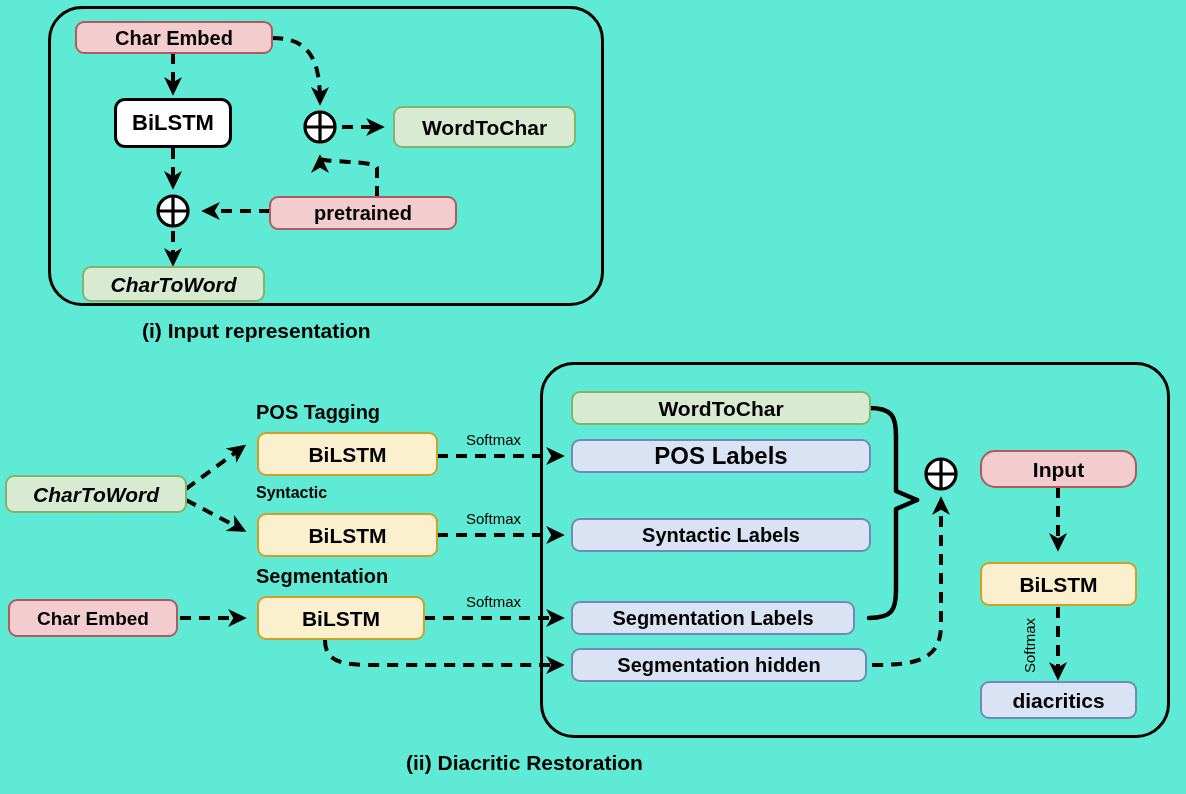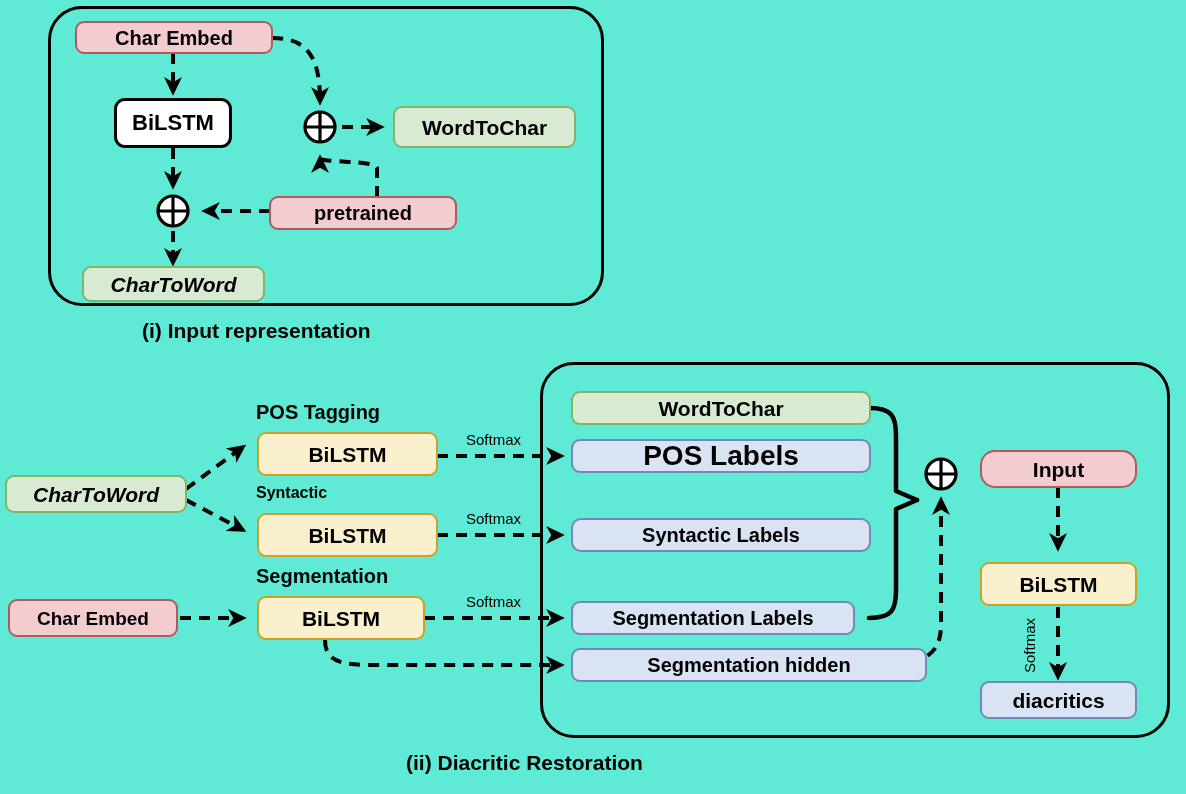--- a/index.html
+++ b/index.html
@@ -199,27 +199,27 @@
   <div class="node yellow" style="left:257px; top:513px; width:181px; height:44px; font-size:21px;">BiLSTM</div>
   <div class="node yellow" style="left:257px; top:596px; width:168px; height:44px; font-size:21px;">BiLSTM</div>
 
   <div class="softmax" style="left:466px; top:432px;">Softmax</div>
   <div class="softmax" style="left:466px; top:511px;">Softmax</div>
   <div class="softmax" style="left:466px; top:594px;">Softmax</div>
   <div class="softmax vertical" style="left:1022px; top:673px;">Softmax</div>
 
   <div class="node green" style="left:571px; top:391px; width:300px; height:34px; font-size:21px;">WordToChar</div>
 
-  <div class="node blue" style="left:571px; top:439px; width:300px; height:34px; font-size:28px;">POS Labels</div>
-
-  <div class="node blue" style="left:571px; top:518px; width:300px; height:34px; font-size:20px;border-radius:10px;">Syntactic Labels</div>
+  <div class="node blue" style="left:571px; top:439px; width:300px; height:34px; font-size:24px;">POS Labels</div>
+
+  <div class="node blue" style="left:571px; top:518px; width:300px; height:34px; font-size:20px;">Syntactic Labels</div>
 
   <div class="node blue" style="left:571px; top:601px; width:284px; height:34px; font-size:20px;">Segmentation Labels</div>
 
-  <div class="node blue" style="left:571px; top:648px; width:356px; height:34px; font-size:20px;">Segmentation hidden</div>
+  <div class="node blue" style="left:571px; top:648px; width:296px; height:34px; font-size:20px;">Segmentation hidden</div>
 
   <div class="node red" style="left:980px; top:450px; width:157px; height:38px; font-size:21px;border-radius:15px;">Input</div>
 
   <div class="node yellow" style="left:980px; top:562px; width:157px; height:44px; font-size:21px;">BiLSTM</div>
 
   <div class="node blue" style="left:980px; top:681px; width:157px; height:38px; font-size:21px;">diacritics</div>
 
   <div class="oplus" style="left:922px; top:455px; width:38px; height:38px;">
     <svg width="38" height="38" viewBox="0 0 38 38">
       <circle cx="19" cy="19" r="15" fill="#fff" stroke="#000" stroke-width="3.2"></circle>

